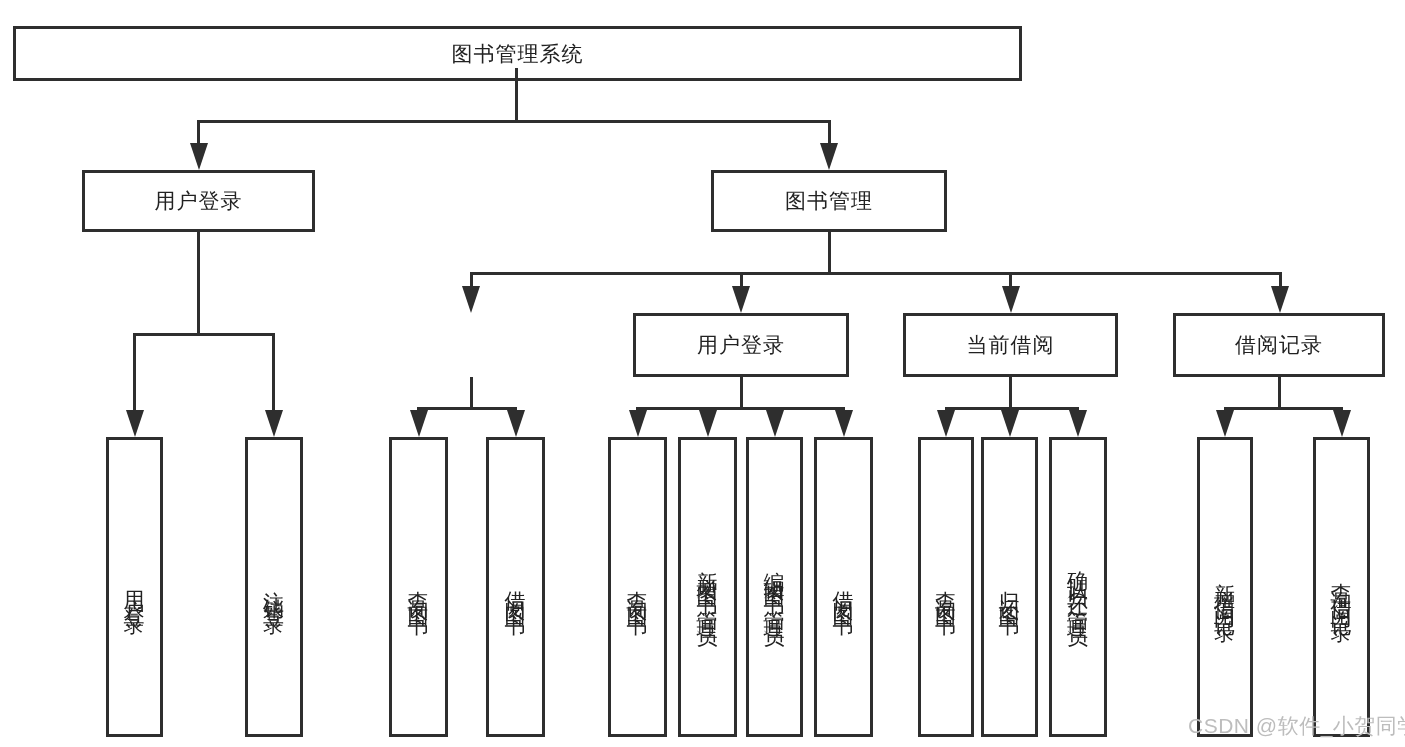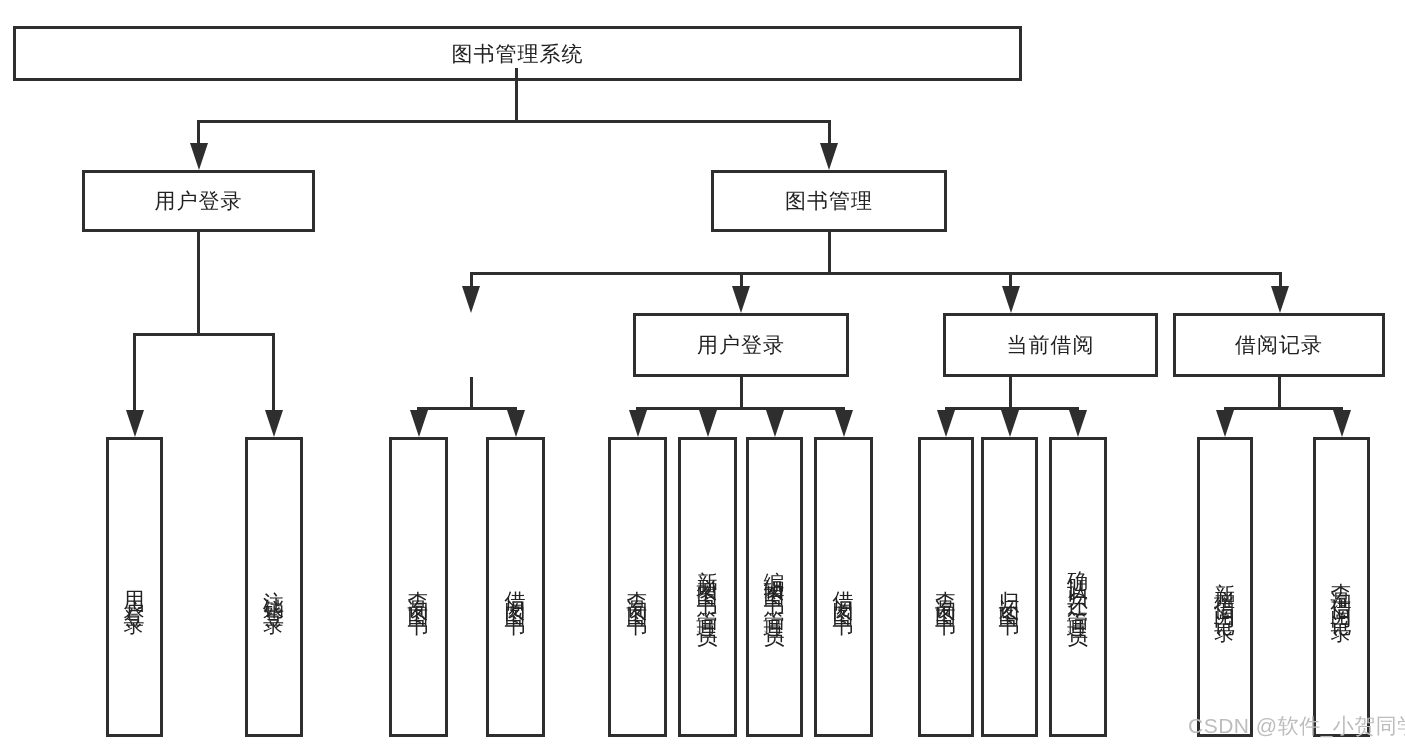--- a/index.html
+++ b/index.html
@@ -84,21 +84,21 @@
   <div class="vline" style="left:470px; top:272px; height:16px;"></div>
   <div class="arrow" style="left:462px; top:286px;"></div>
   <div class="vline" style="left:740px; top:272px; height:16px;"></div>
   <div class="arrow" style="left:732px; top:286px;"></div>
   <div class="vline" style="left:1009px; top:272px; height:16px;"></div>
   <div class="arrow" style="left:1002px; top:286px;"></div>
   <div class="vline" style="left:1279px; top:272px; height:16px;"></div>
   <div class="arrow" style="left:1271px; top:286px;"></div>
 
   <div class="node" style="left:633px; top:313px; width:216px; height:64px;">用户登录</div>
-  <div class="node" style="left:903px; top:313px; width:215px; height:64px;margin-left:40px;">当前借阅</div>
+  <div class="node" style="left:903px; top:313px; width:215px; height:64px;">当前借阅</div>
   <div class="node" style="left:1173px; top:313px; width:212px; height:64px;">借阅记录</div>
 
   <div class="vline" style="left:470px; top:377px; height:30px;"></div>
   <div class="hline" style="left:417px; top:407px; width:100px;"></div>
   <div class="arrow" style="left:410px; top:410px;"></div>
   <div class="arrow" style="left:507px; top:410px;"></div>
 
   <div class="vline" style="left:740px; top:377px; height:30px;"></div>
   <div class="hline" style="left:636px; top:407px; width:209px;"></div>
   <div class="arrow" style="left:629px; top:410px;"></div>

